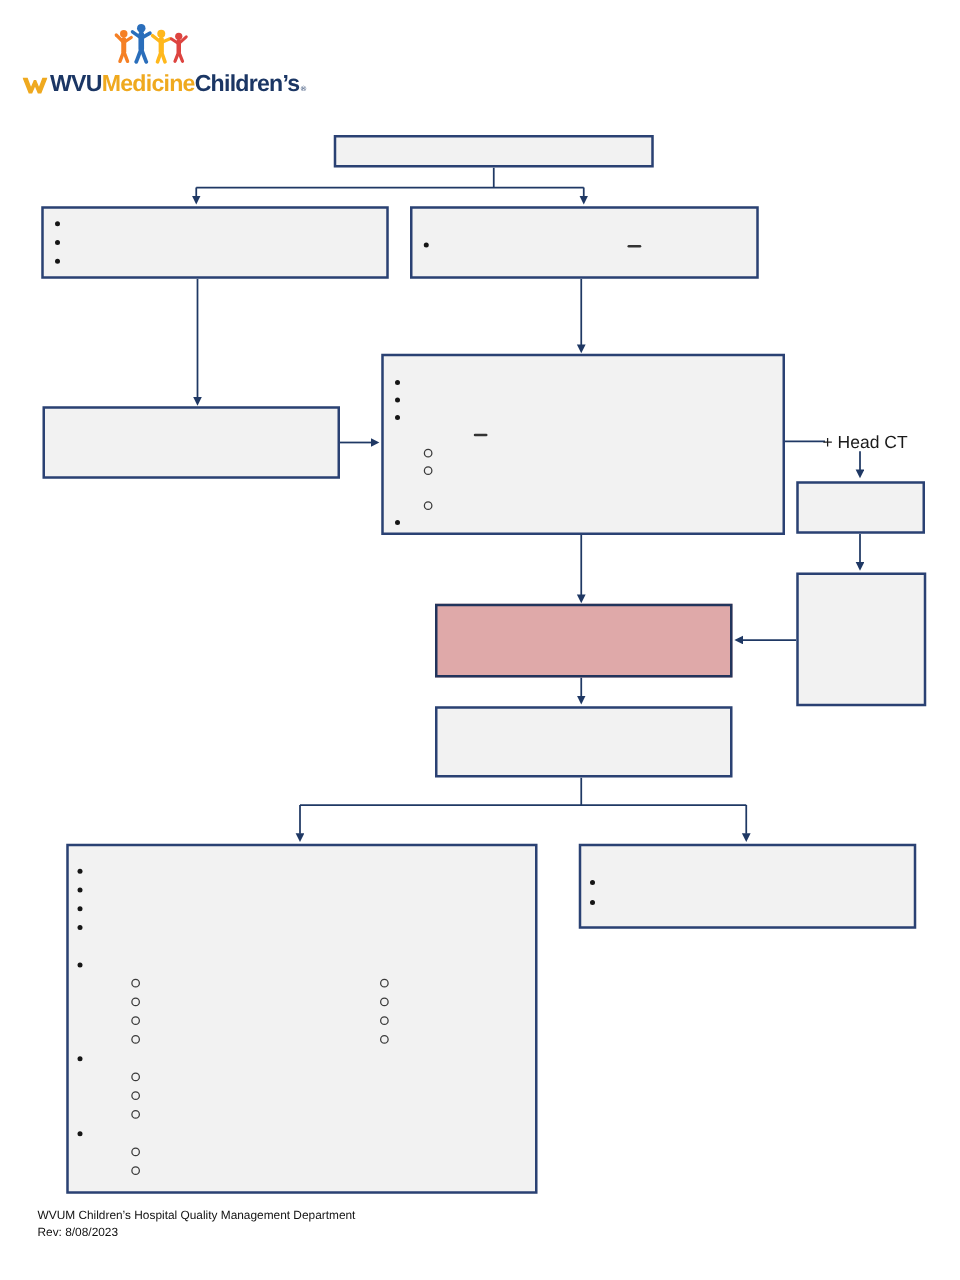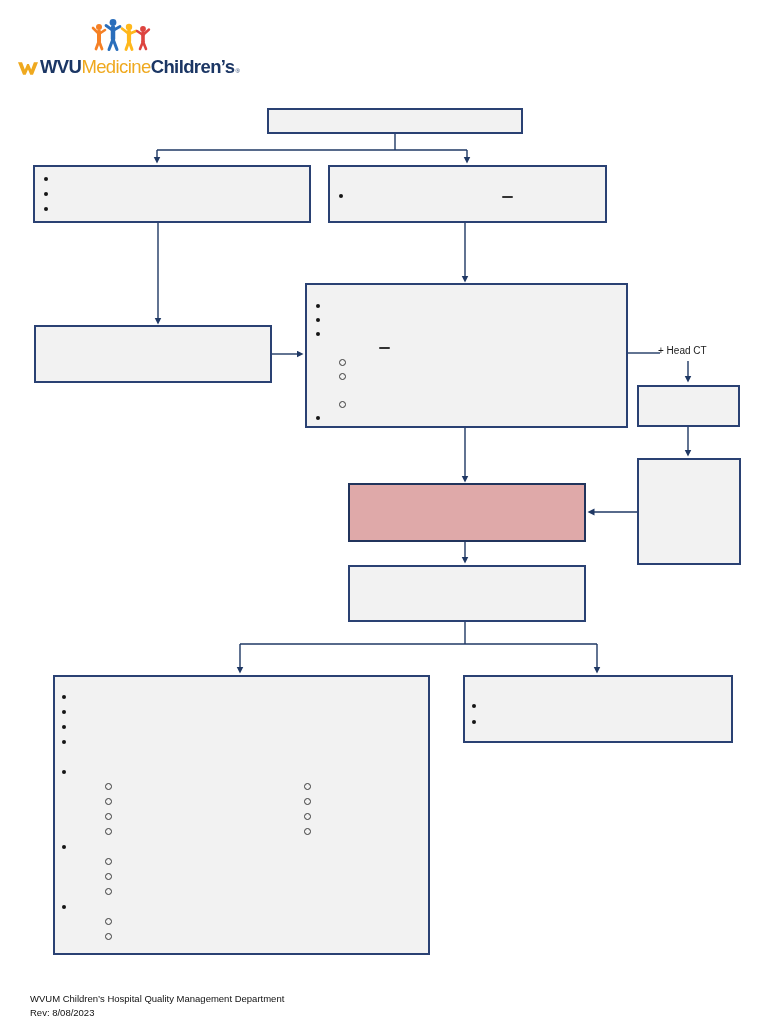--- a/index.html
+++ b/index.html
@@ -13,21 +13,21 @@
   .figures{position:absolute;left:70px;top:6px;width:64px;height:38px;}
   .fig path{fill:none;}
   .fig-orange path{stroke:var(--figure-orange,#f58025);} .fig-orange .head{fill:var(--figure-orange,#f58025);}
   .fig-blue   path{stroke:var(--figure-blue,#2a6ebb);}   .fig-blue .head{fill:var(--figure-blue,#2a6ebb);}
   .fig-gold   path{stroke:var(--figure-gold,#ffb81c);}   .fig-gold .head{fill:var(--figure-gold,#ffb81c);}
   .fig-red    path{stroke:var(--figure-red,#dd4440);}    .fig-red .head{fill:var(--figure-red,#dd4440);}
   .brandline{position:absolute;left:0px;top:44px;display:flex;align-items:baseline;white-space:nowrap;}
   .wvmark{width:20px;height:15px;margin-right:2px;align-self:center;margin-top:3px;}
   .wvmark path{fill:var(--logo-gold,#efa91f);}
   .brand-navy{font-weight:bold;font-size:18.5px;letter-spacing:-0.6px;color:var(--logo-navy,#1b3664);}
-  .brand-gold{font-weight:normal;font-size:18.5px;letter-spacing:-0.6px;color:var(--logo-gold,#efa91f);}
+  .brand-gold{font-weight:bold;font-size:18.5px;letter-spacing:-0.6px;color:var(--logo-gold,#efa91f);}
   .brand-reg{font-size:6px;color:var(--logo-navy,#1b3664);margin-left:1px;}
 
   
   .box{
     position:absolute;box-sizing:border-box;
     background:var(--box-fill,#f2f2f2);
     border:2px solid var(--box-border,#2a4173);
   }
   .box.pink{background:var(--highlight-fill,#dfa9a9);border-color:#21345c;}
 
@@ -60,23 +60,23 @@
   .col .brow{margin-left:43px;}
 
   
   .dash-abs{position:absolute;left:172px;top:29px;width:11px;height:2px;background:#333;border-radius:1px;}
 
   
   .connectors{position:absolute;left:0;top:0;width:768px;height:1024px;pointer-events:none;}
   .connectors path.line{stroke:var(--connector,#1f3864);stroke-width:1.4;fill:none;}
   .ah{fill:var(--connector,#1f3864);}
 
-  .headct-label{position:absolute;left:658px;top:345px;font-size:10px;color:#1a1a1a;white-space:nowrap;}
-
-  .footer{position:absolute;left:30px;top:966px;font-size:9.5px;line-height:13.5px;color:#111;margin-top:26px;}
+  .headct-label{position:absolute;left:658px;top:345px;font-size:14px;color:#1a1a1a;white-space:nowrap;}
+
+  .footer{position:absolute;left:30px;top:966px;font-size:9.5px;line-height:13.5px;color:#111;}
 </style>
 </head>
 <body>
 
 <div class="page">
 
   <div class="logo">
     <svg class="figures" viewBox="0 0 64 38">
       <g stroke-linecap="round">
         <g class="fig fig-orange">

